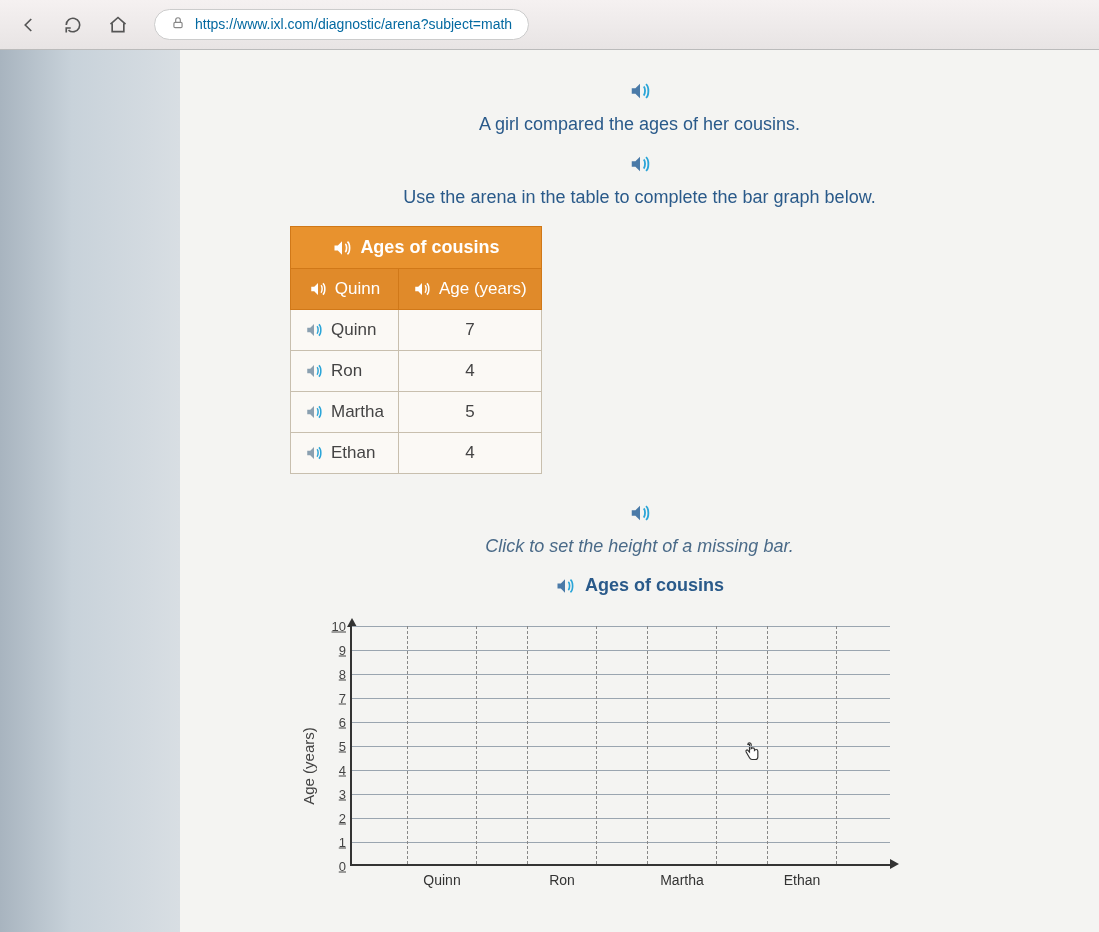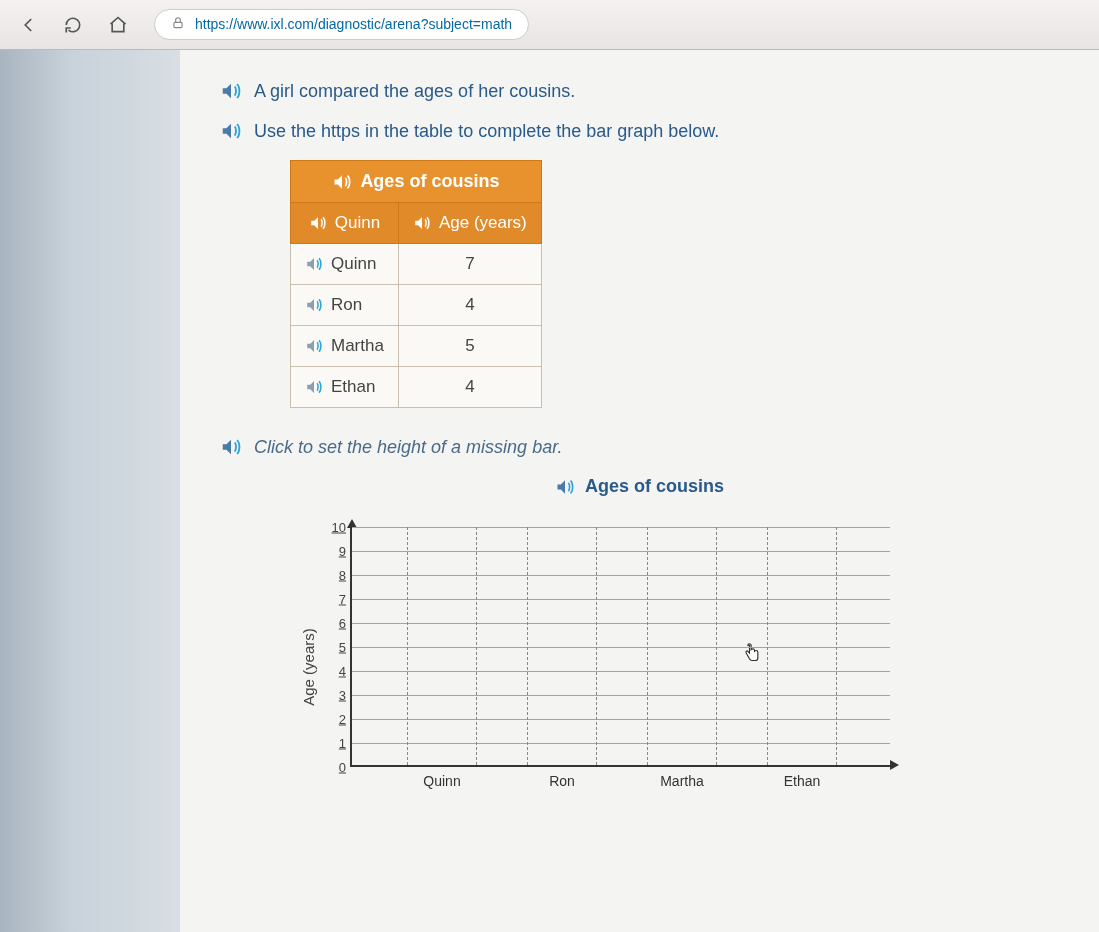--- a/index.html
+++ b/index.html
@@ -38,20 +38,21 @@
     flex:1;
     background: #f4f4f2;
     padding: 30px 40px 0 40px;
     position:relative;
   }
   .line {
     display:flex; align-items:center; gap:12px;
     margin-bottom: 18px;
     font-size: 18px;
     color: #2a5a8a;
+    flex-direction: column;
   }
   .line.italic { font-style: italic; color:#4a6a88;text-align:right;}
   .speaker {
     width:22px; height:22px; cursor:pointer; flex-shrink:0;
   }
   .speaker svg { width:100%; height:100%; }
 
   .tbl-wrap { margin: 10px 0 28px 70px; }
   table.data {
     border-collapse: collapse;
@@ -191,21 +192,21 @@
     </div>
 
     <div class="line">
       <span class="speaker">
         <svg viewBox="0 0 24 24">
             <path fill="#4a7aa8" d="M3 9v6h4l5 5V4L7 9H3z"></path>
             <path fill="none" stroke="#2aa5d8" stroke-width="2" d="M16 7c2 1.5 2 8 0 10"></path>
             <path fill="none" stroke="#2aa5d8" stroke-width="2" d="M18.5 4.5c3.5 2.5 3.5 12.5 0 15"></path>
           </svg>
       </span>
-      <span>Use the https in the table to complete the bar graph below.</span>
+      <span>Use the arena in the table to complete the bar graph below.</span>
     </div>
 
     <div class="tbl-wrap">
       <table class="data">
         <tbody>
             <tr class="title-row">
           <th colspan="2">
             <div class="cell-flex center">
               <span class="speaker" style="width:20px;height:20px;">
                 <svg viewBox="0 0 24 24">

